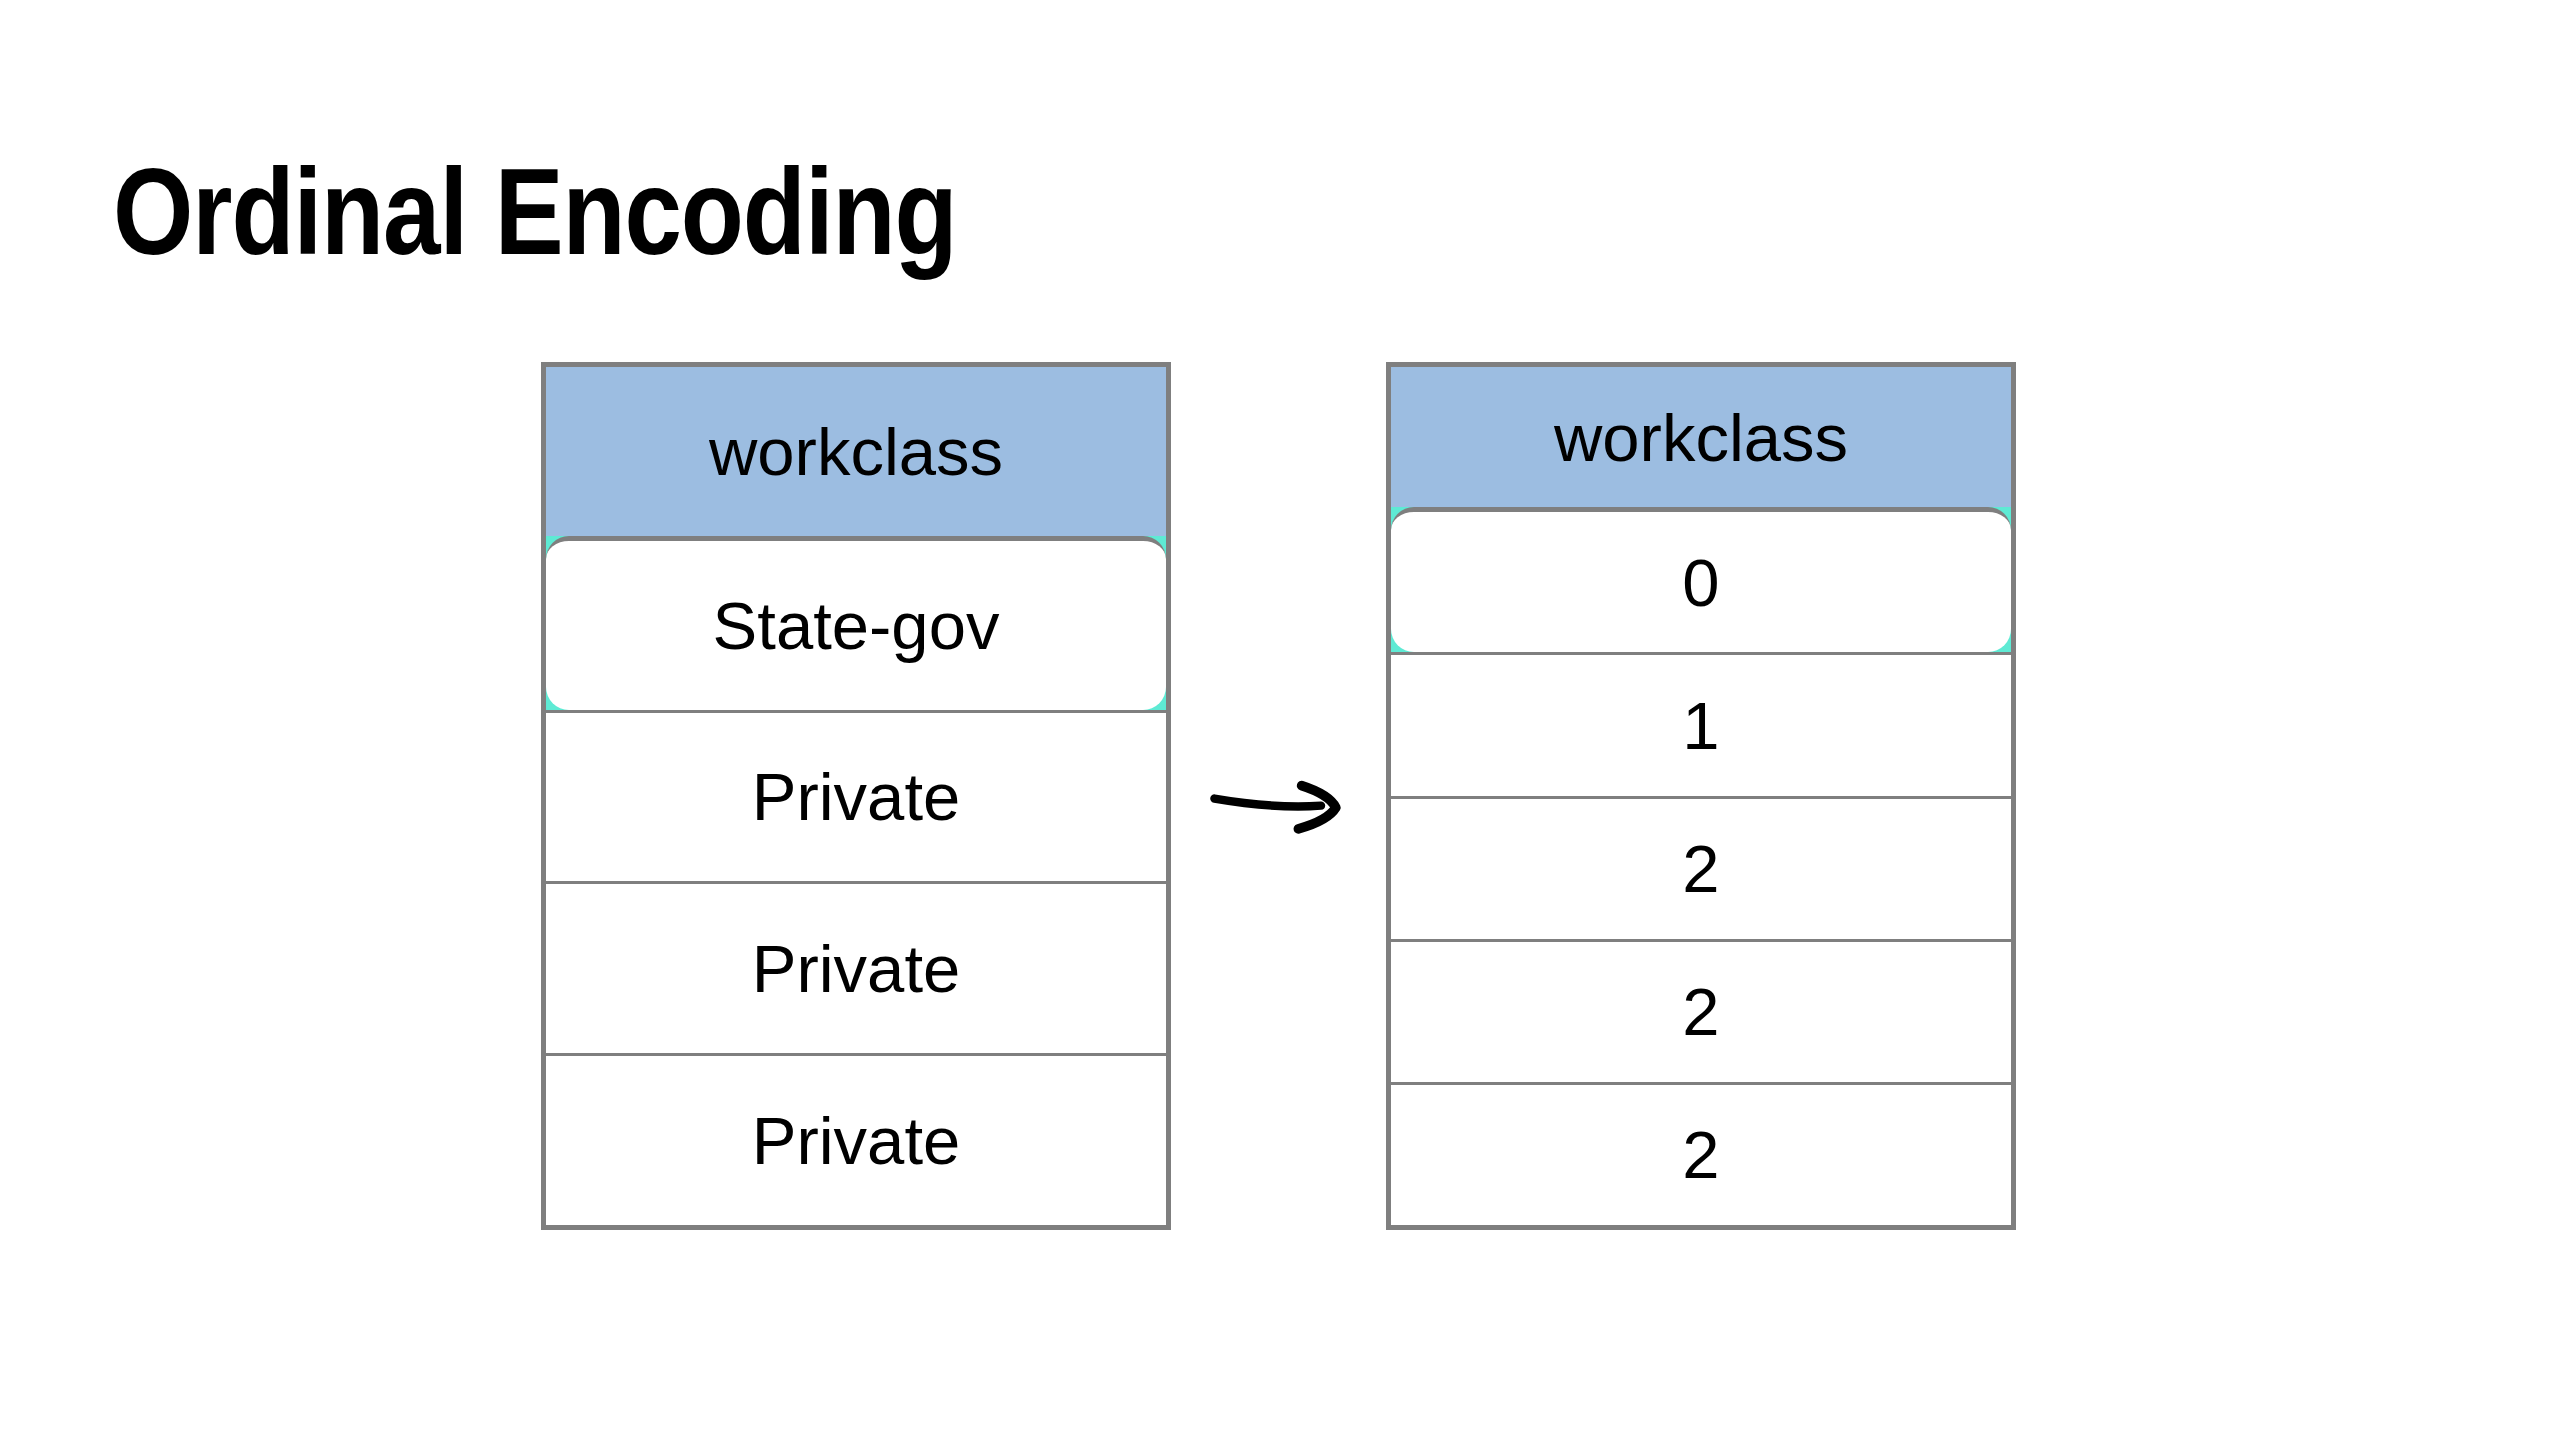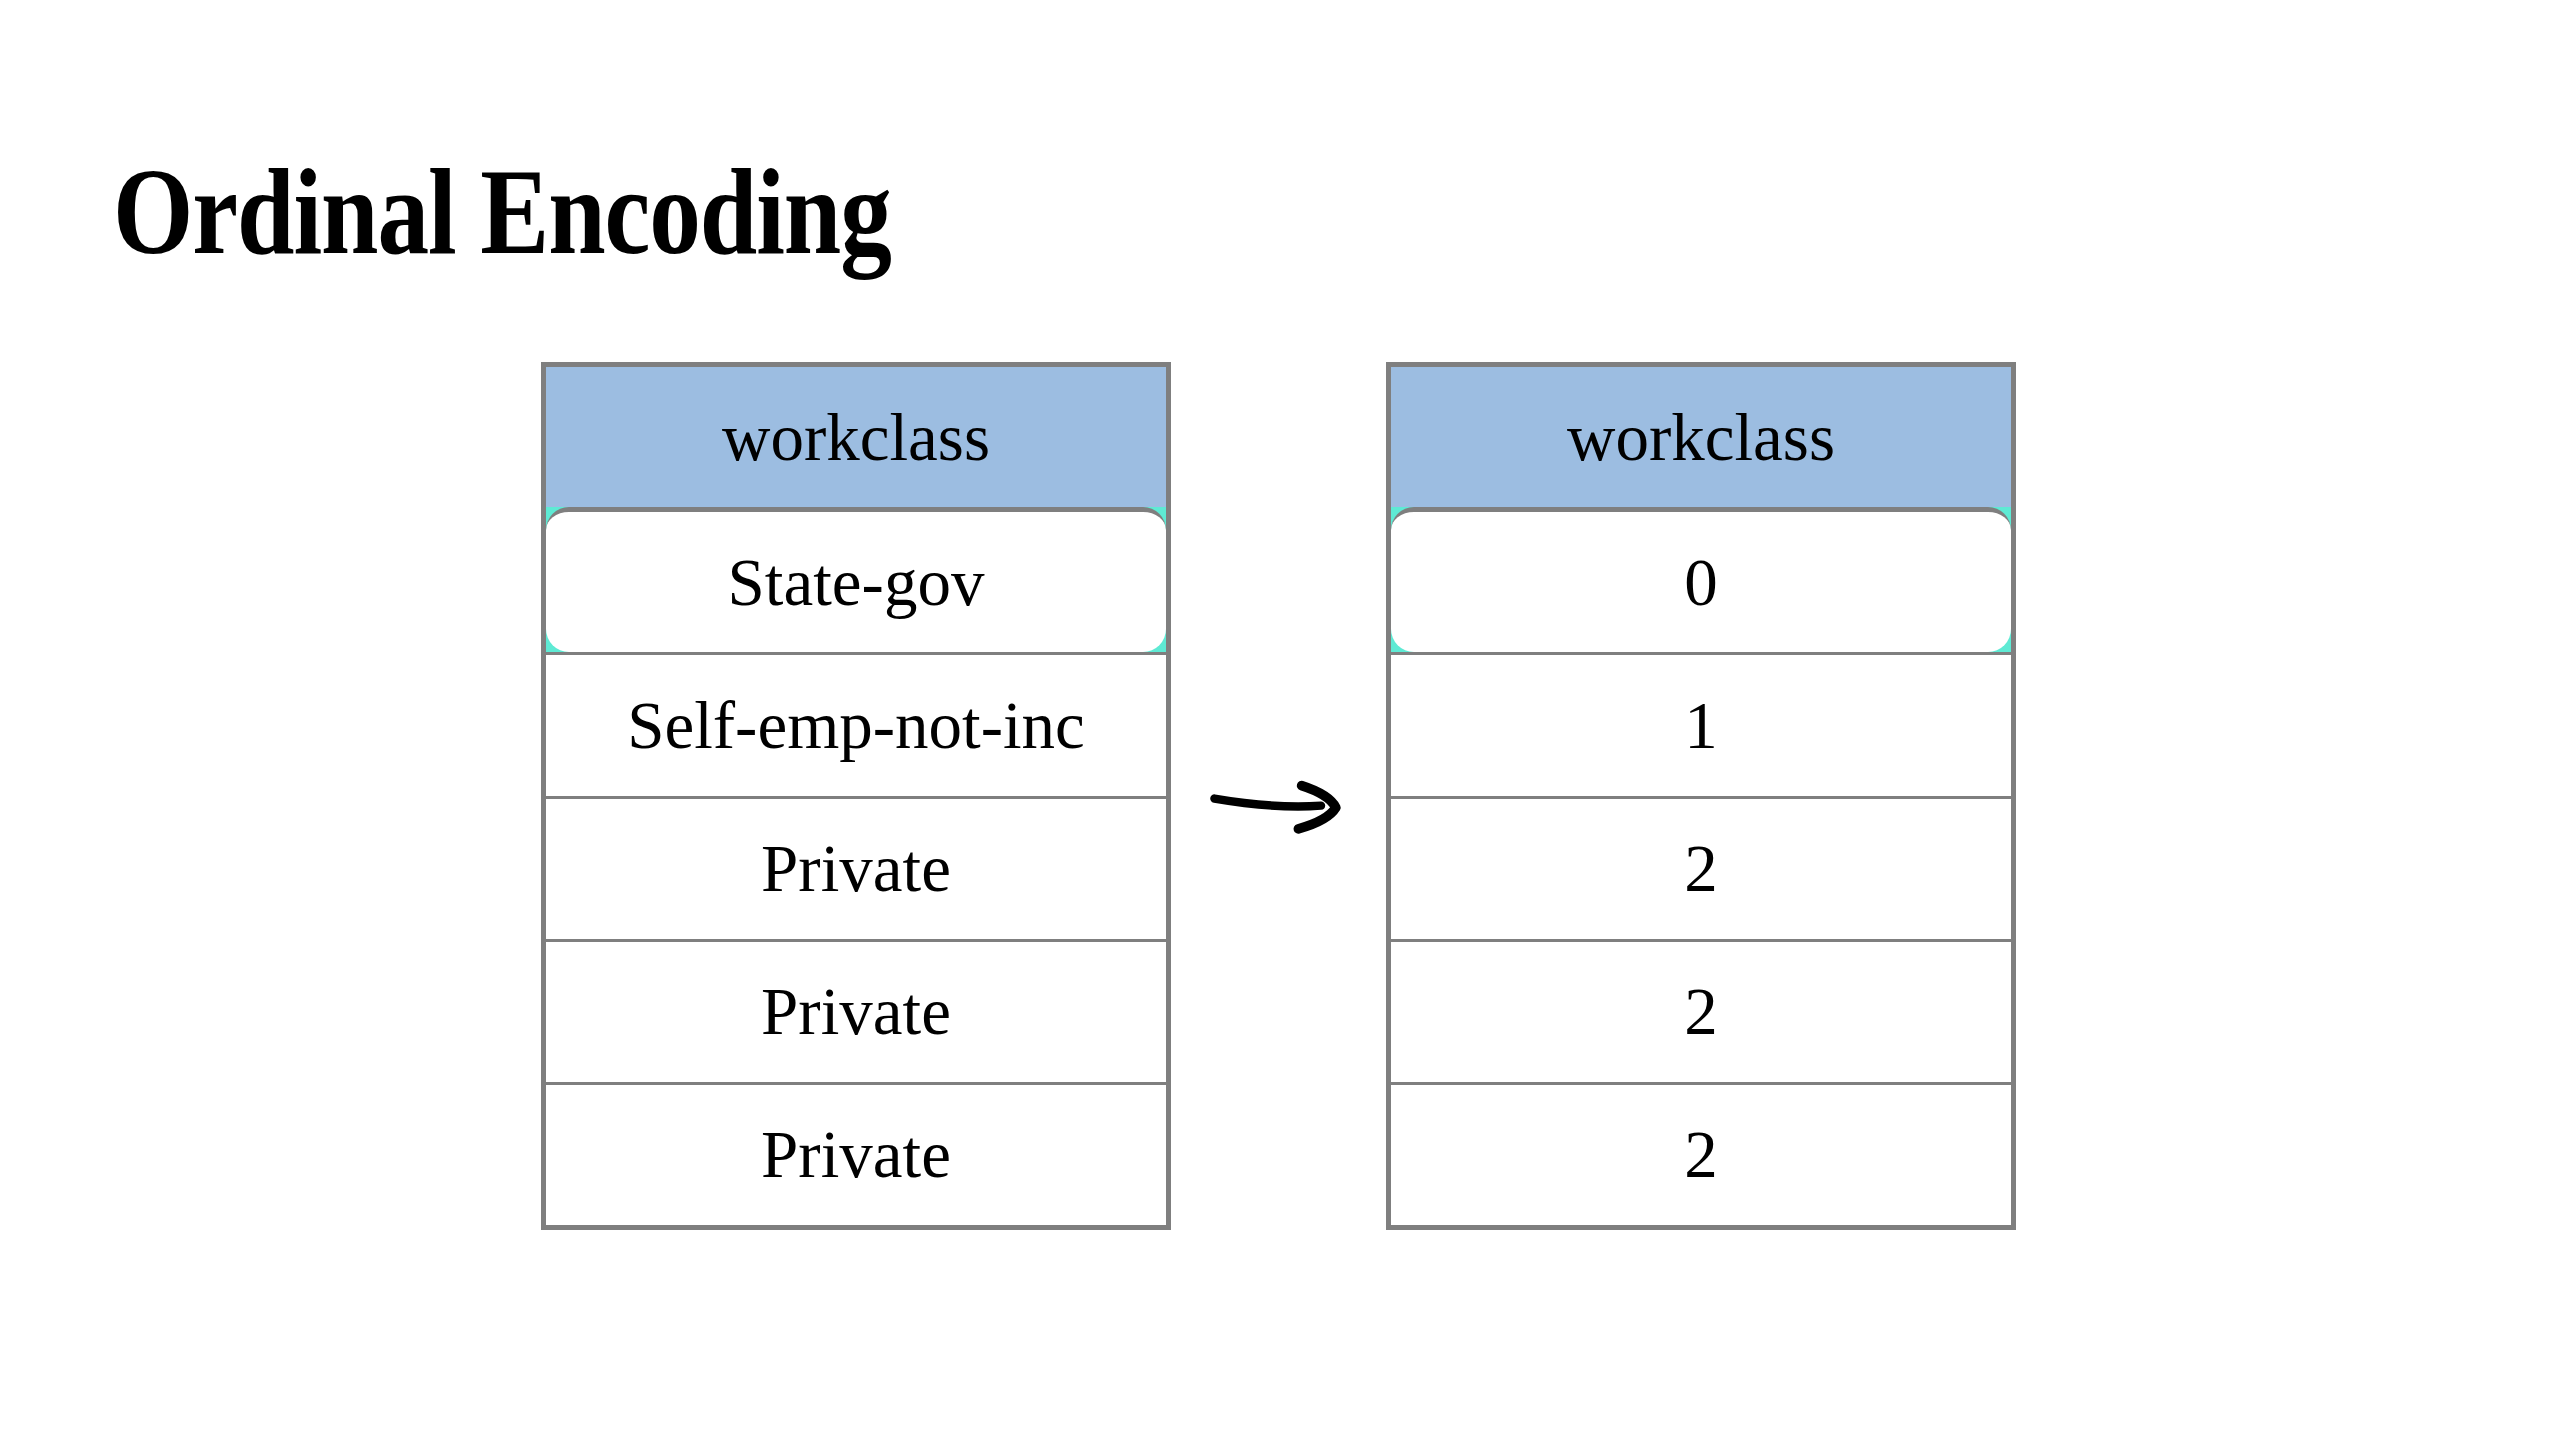--- a/index.html
+++ b/index.html
@@ -5,21 +5,21 @@
   html, body {
     margin: 0;
     padding: 0;
     background: #fff;
   }
   .slide {
     position: relative;
     width: 2576px;
     height: 1352px;
     background: var(--background, #fff);
-    font-family: Liberation Serif, serif;
+    font-family: Liberation Sans, sans-serif;
     overflow: hidden;
   }
   .title {
     position: absolute;
     left: 113px;
     top: 141px;
     font-size: 123px;
     font-weight: bold;
     color: var(--text, #000);
     letter-spacing: -1.3px;
@@ -72,21 +72,20 @@
 </head>
 <body>
 
 <div class="slide">
 
   <div class="title">Ordinal Encoding</div>
 
   <div class="enc-table left">
     <div class="cell header">workclass</div>
     <div class="cell first-body">State-gov</div>
-    <div class="cell">Self-emp-not-inc</div>
     <div class="cell">Private</div>
     <div class="cell">Private</div>
     <div class="cell">Private</div>
   </div>
 
   <div class="arrow-wrap">
     <svg viewBox="0 0 240 130" xmlns="http://www.w3.org/2000/svg">
       <path d="M 27,55 C 80,64 140,70 192,66" fill="none" stroke="#000" stroke-width="13" stroke-linecap="round"></path>
       <path d="M 162,35 C 190,44 208,55 215,69 C 206,84 182,95 157,102" fill="none" stroke="#000" stroke-width="15" stroke-linecap="round" stroke-linejoin="round"></path>
     </svg>

